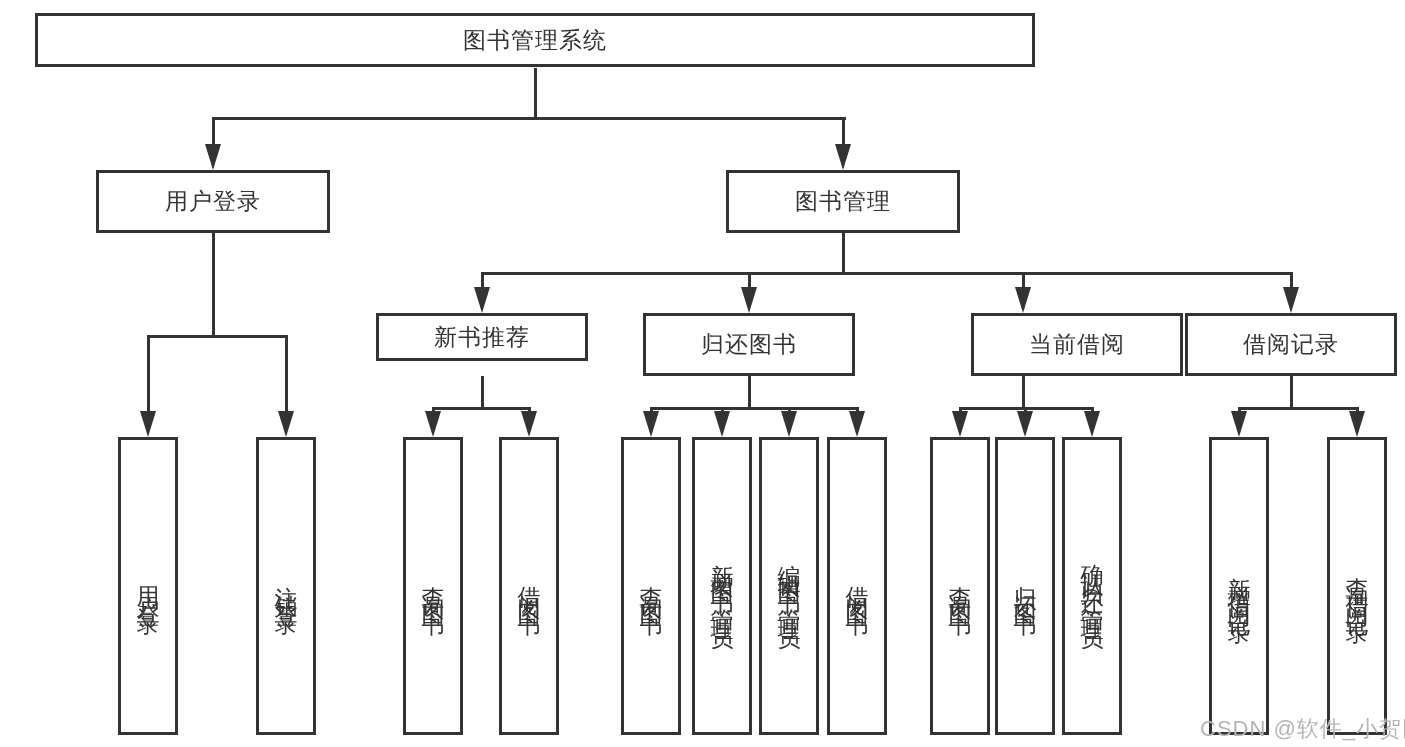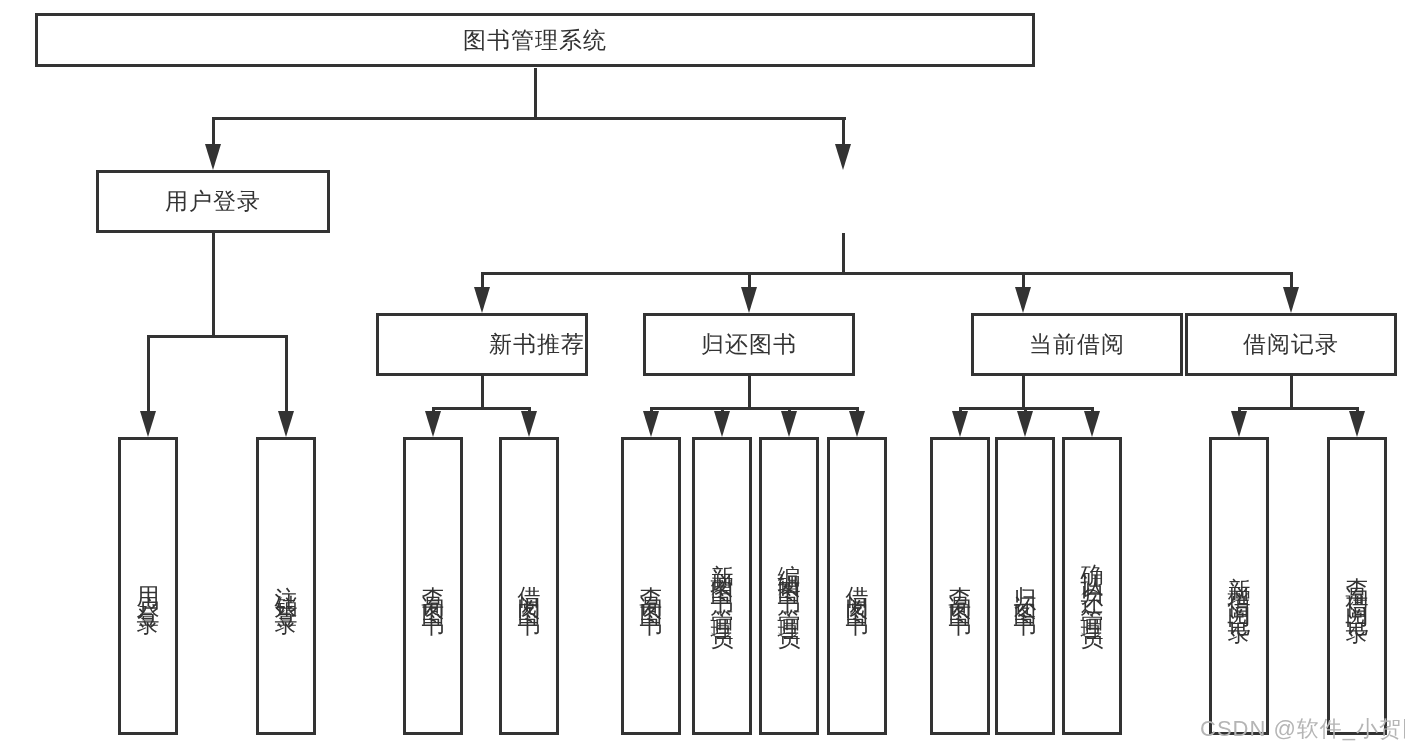--- a/index.html
+++ b/index.html
@@ -52,40 +52,43 @@
   <div class="v" style="left:520px;top:68px;height:49px;"></div>
   <div class="h" style="left:198px;top:117px;width:634px;"></div>
   <div class="v" style="left:198px;top:117px;height:27px;"></div>
   <div class="arrow" style="left:191px;top:144px;"></div>
   <div class="v" style="left:828px;top:117px;height:27px;"></div>
   <div class="arrow" style="left:821px;top:144px;"></div>
 
   <div class="box" style="left:82px;top:170px;width:234px;height:63px;">
     <span>用户登录</span>
   </div>
+  <div class="box" style="left:712px;top:170px;width:234px;height:63px;">
+    <span>图书管理</span>
+  </div>
 
   <div class="v" style="left:198px;top:233px;height:102px;"></div>
   <div class="h" style="left:133px;top:335px;width:141px;"></div>
   <div class="v" style="left:133px;top:335px;height:76px;"></div>
   <div class="arrow" style="left:126px;top:411px;"></div>
   <div class="v" style="left:271px;top:335px;height:76px;"></div>
   <div class="arrow" style="left:264px;top:411px;"></div>
 
   <div class="v" style="left:828px;top:233px;height:39px;"></div>
   <div class="h" style="left:467px;top:272px;width:812px;"></div>
   <div class="v" style="left:467px;top:272px;height:15px;"></div>
   <div class="arrow" style="left:460px;top:287px;"></div>
   <div class="v" style="left:734px;top:272px;height:15px;"></div>
   <div class="arrow" style="left:727px;top:287px;"></div>
   <div class="v" style="left:1008px;top:272px;height:15px;"></div>
   <div class="arrow" style="left:1001px;top:287px;"></div>
   <div class="v" style="left:1276px;top:272px;height:15px;"></div>
   <div class="arrow" style="left:1269px;top:287px;"></div>
 
-  <div class="box" style="left:362px;top:313px;width:212px;height:63px;justify-content:flex-end;">
+  <div class="box" style="left:362px;top:313px;width:212px;height:48px;">
     <span>新书推荐</span>
   </div>
   <div class="box" style="left:629px;top:313px;width:212px;height:63px;">
     <span>归还图书</span>
   </div>
   <div class="box" style="left:957px;top:313px;width:212px;height:63px;">
     <span>当前借阅</span>
   </div>
   <div class="box" style="left:1171px;top:313px;width:212px;height:63px;">
     <span>借阅记录</span>

